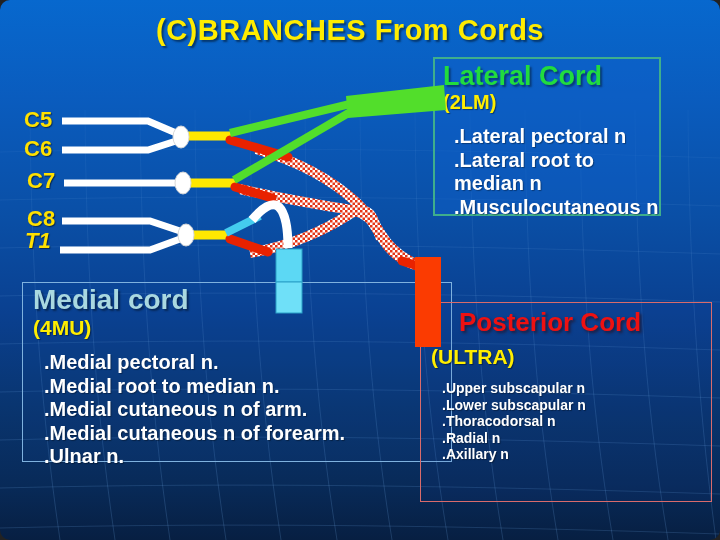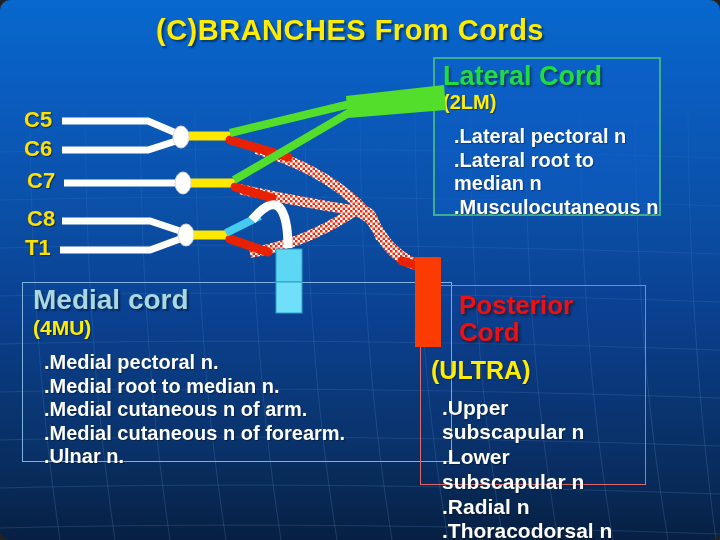--- a/index.html
+++ b/index.html
@@ -22,21 +22,21 @@
     letter-spacing:.5px;text-shadow:2px 2px 2px rgba(0,0,0,.45);
   }
   .root-label{
     position:absolute;z-index:3;color:#ffe100;font-size:22px;font-weight:bold;
     text-shadow:1px 1px 1px rgba(0,0,0,.5);
   }
   .root-0{left:24px;top:107px;}
   .root-1{left:24px;top:136px;}
   .root-2{left:27px;top:168px;}
   .root-3{left:27px;top:206px;}
-  .root-4{left:25px;top:235px;}
+  .root-4{left:25px;top:228px;font-style:italic;}
   .cord-box{position:absolute;z-index:1;box-sizing:border-box;}
   .cord-box .box-title{font-weight:bold;line-height:1.05;text-shadow:2px 2px 2px rgba(0,0,0,.4);}
   .cord-box .box-code{color:#ffee00;font-weight:bold;text-shadow:1px 1px 1px rgba(0,0,0,.4);}
   .cord-box ul{list-style:none;margin:11px;padding:0;}
   .cord-box li{color:#ffffff;font-weight:bold;text-shadow:1px 1px 1px rgba(0,0,0,.35);}
   #lateral-box{
     left:433px;top:57px;width:228px;height:159px;
     border:2px solid #3fae8c;background:rgba(14,98,205,.40);
     padding:3px 6px 0 8px;
   }
@@ -45,27 +45,27 @@
   #lateral-box li{font-size:20px;line-height:1.17;width:212px;}
   #medial-box{
     left:22px;top:282px;width:430px;height:180px;
     border:1px solid #7fb2df;background:rgba(20,80,170,.10);
     padding:2px 4px 0 10px;
   }
   #medial-box .box-title{color:#a9d8e0;font-size:28px;}
   #medial-box .box-code{font-size:21px;margin-top:2px;}
   #medial-box li{font-size:20px;line-height:1.17;}
   #posterior-box{
-    left:420px;top:285px;width:226px;height:200px;
+    left:420px;top:302px;width:292px;height:200px;
     border:1px solid #d96b6b;background:rgba(20,70,160,.08);
     padding:4px 4px 8px 10px;
   }
   #posterior-box .box-title{color:#ee1111;font-size:26px;margin:2px 0 0 28px;text-shadow:2px 2px 3px rgba(40,10,15,.6);}
-  #posterior-box .box-code{font-size:25px;margin-top:9px;}
-  #posterior-box li{font-size:21px;line-height:1.18;}
+  #posterior-box .box-code{font-size:21px;margin-top:9px;}
+  #posterior-box li{font-size:14px;line-height:1.18;}
 </style>
 </head>
 <body>
 
 <div class="slide">
 
   <svg id="grid-svg" width="720" height="540" viewBox="0 0 720 540">
     <g stroke="#6fa6e0" stroke-width="1" fill="none" stroke-opacity="0.22">
       <path d="M30,110 C31,250 38,390 60,540"></path>
       <path d="M85,110 C86,250 93,390 115,540"></path>
@@ -123,22 +123,22 @@
       <li>.Ulnar n.</li>
     </ul>
   </div>
 
   <div class="cord-box" id="posterior-box">
     <div class="box-title">Posterior Cord</div>
     <div class="box-code">(ULTRA)</div>
     <ul>
       <li>.Upper subscapular n</li>
       <li>.Lower subscapular n</li>
+      <li>.Thoracodorsal n</li>
       <li>.Radial n</li>
-      <li>.Thoracodorsal n</li>
       <li>.Axillary n</li>
     </ul>
   </div>
 
   <svg id="diagram-svg" width="720" height="540" viewBox="0 0 720 540">
     <defs>
       <pattern id="check" width="5" height="5" patternUnits="userSpaceOnUse">
         <rect width="5" height="5" fill="#ffffff"></rect>
         <rect width="2.5" height="2.5" fill="#e53517"></rect>
         <rect x="2.5" y="2.5" width="2.5" height="2.5" fill="#e53517"></rect>

